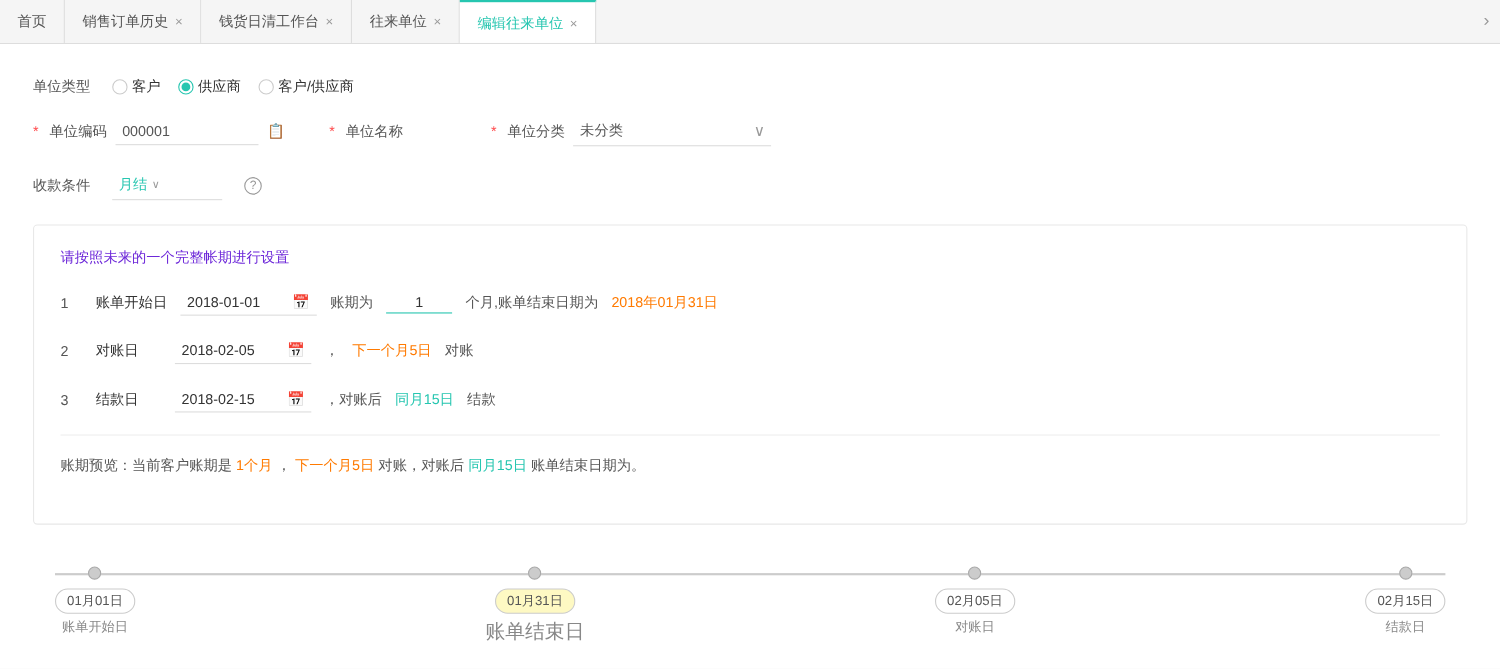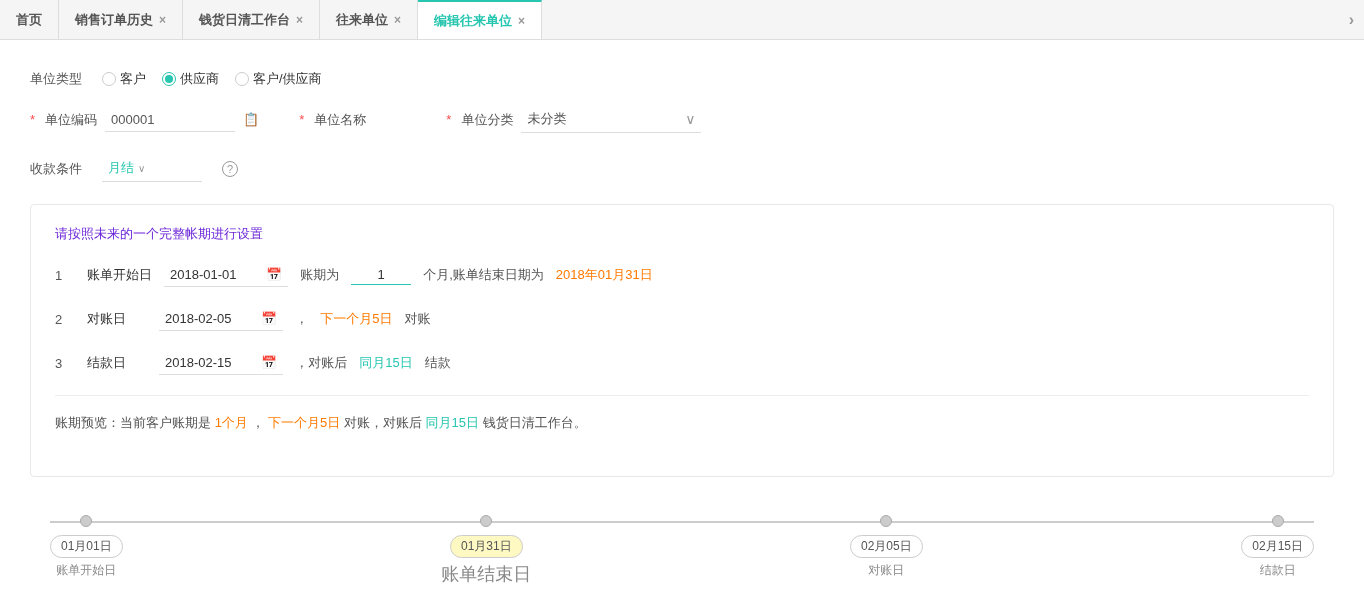--- a/index.html
+++ b/index.html
@@ -5,21 +5,20 @@
     * { box-sizing: border-box; margin: 0; padding: 0; }
     body { font-family: 'Microsoft YaHei', Arial, sans-serif; font-size: 13px; color: #333; background: #f5f5f5; }
 
     
     .tab-bar {
       display: flex;
       align-items: stretch;
       background: #f5f5f5;
       border-bottom: 1px solid #ddd;
       height: 40px;
-      font-weight: bold;
     }
     .tab-item {
       display: flex;
       align-items: center;
       padding: 0 16px;
       cursor: pointer;
       background: #f5f5f5;
       border-right: 1px solid #ddd;
       color: #555;
       font-size: 13px;
@@ -378,21 +377,21 @@
     </div>
 
     <div style="height:1px; background:#eee; margin: 10px 0 18px 0;"></div>
     <div class="preview-row">
       <span>账期预览：当前客户账期是</span>
       <span class="highlight-orange">1个月</span>
       <span>，</span>
       <span class="highlight-orange">下一个月5日</span>
       <span>对账，对账后</span>
       <span class="highlight-teal">同月15日</span>
-      <span>钱货日清工作台。</span>
+      <span>账单结束日期为。</span>
     </div>
   </div>
 
   <div style="padding: 10px 20px 0 20px; position:relative;">
     <div style="position:relative; height:60px;">
 
       <div style="position:absolute; top:14px; left:0; right:0; height:1.5px; background:#ccc; z-index:0;"></div>
 
       <div style="position:absolute; top:0; left:0; right:0; display:flex; justify-content:space-between; align-items:flex-start; z-index:1;">
 

